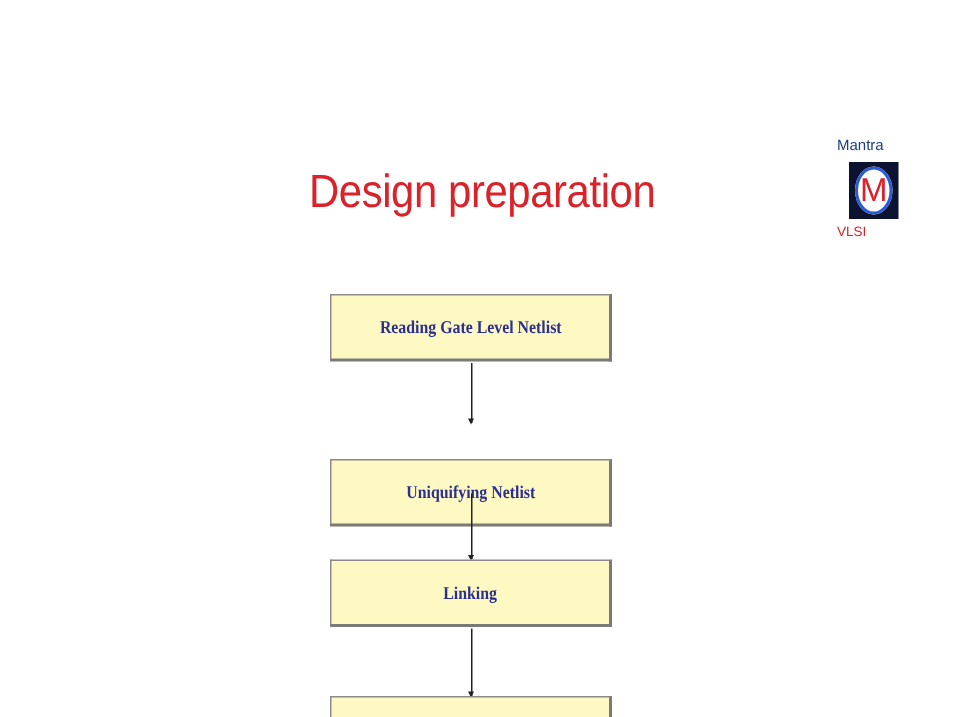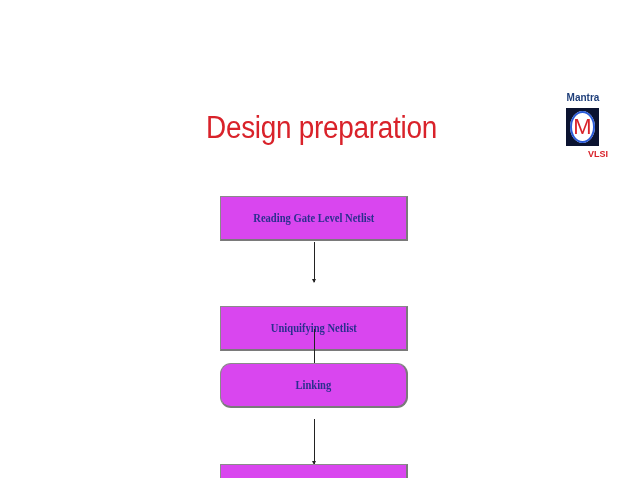--- a/index.html
+++ b/index.html
@@ -10,43 +10,43 @@
   }
   .title {
     position: absolute; left: 206px; top: 110px;
     font-family: "Liberation Sans", sans-serif;
     font-size: 31px; color: #d9222a; letter-spacing: -0.3px;
     transform: scaleX(0.9); transform-origin: left top;
     white-space: nowrap;
   }
   .logo { position: absolute; left: 558px; top: 92px; width: 50px; height: 80px; }
   .logo-top {
-    position: absolute; top: 0; left: 0; width: 50px; text-align: center;
-    font-size: 10px; font-weight: bold; color: #1f3f7a;
+    position: absolute; top: 0; left: 0; width: 50px; 
+    font-size: 10px; font-weight: normal; color: #1f3f7a;
   }
   .logo-box {
     position: absolute; top: 16px; left: 8px; width: 33px; height: 38px;
     background: #0b1330;
   }
   .logo-oval {
     position: absolute; left: 4px; top: 3px; width: 25px; height: 32px;
     border-radius: 50%; background: #ffffff;
     box-shadow: inset 0 0 0 2px #2a5bd7;
   }
   .logo-m {
     position: absolute; left: 0; top: 3px; width: 25px; text-align: center;
     font-size: 22px; color: #d9222a; font-family: "Liberation Sans", sans-serif;
   }
   .logo-bottom {
-    position: absolute; top: 57px; left: 0; width: 50px; text-align: right;
-    font-size: 9px; font-weight: bold; color: #d9222a;
+    position: absolute; top: 57px; left: 0; width: 50px; text-align: left;
+    font-size: 9px; font-weight: normal; color: #d9222a;
   }
   .box {
     position: absolute; left: 220px; width: 188px; height: 45px;
-    background: #d946ef;
+    background: #fef9c3;
     border: 1px solid #8a8a8a;
     border-right: 2px solid #7a7a7a; border-bottom: 2px solid #7a7a7a;
     box-sizing: border-box;
     display: flex; align-items: center; justify-content: center;
   }
   .box span {
     font-family: "Liberation Serif", serif; font-weight: bold;
     font-size: 12px; color: #2b2f8f;
     transform: scaleX(0.88); white-space: nowrap;
   }
@@ -78,21 +78,21 @@
   <div class="box" style="top:196px;">
     <span>Reading Gate Level Netlist</span>
   </div>
   <div class="arrow" style="top:242px;height:40px;"></div>
 
   <div class="box" style="top:282px;margin-top:24px;">
     <span>Uniquifying Netlist</span>
   </div>
   <div class="arrow" style="top:329px;height:44px;"></div>
 
-  <div class="box" style="top:363px;border-radius:11px;">
+  <div class="box" style="top:373px;">
     <span>Linking</span>
   </div>
   <div class="arrow" style="top:419px;height:45px;"></div>
 
   <div class="box" style="top:464px;">
     <span></span>
   </div>
 </div>
 
 </body></html>

